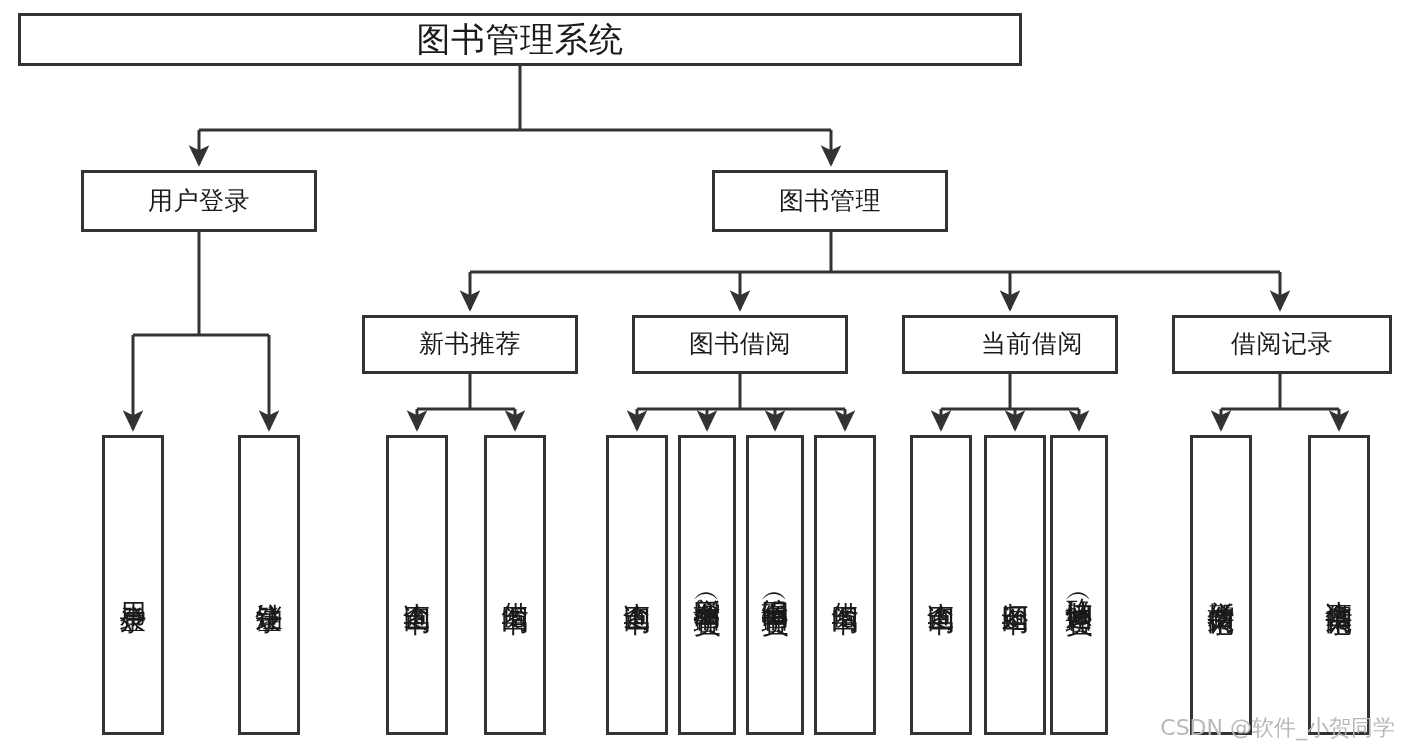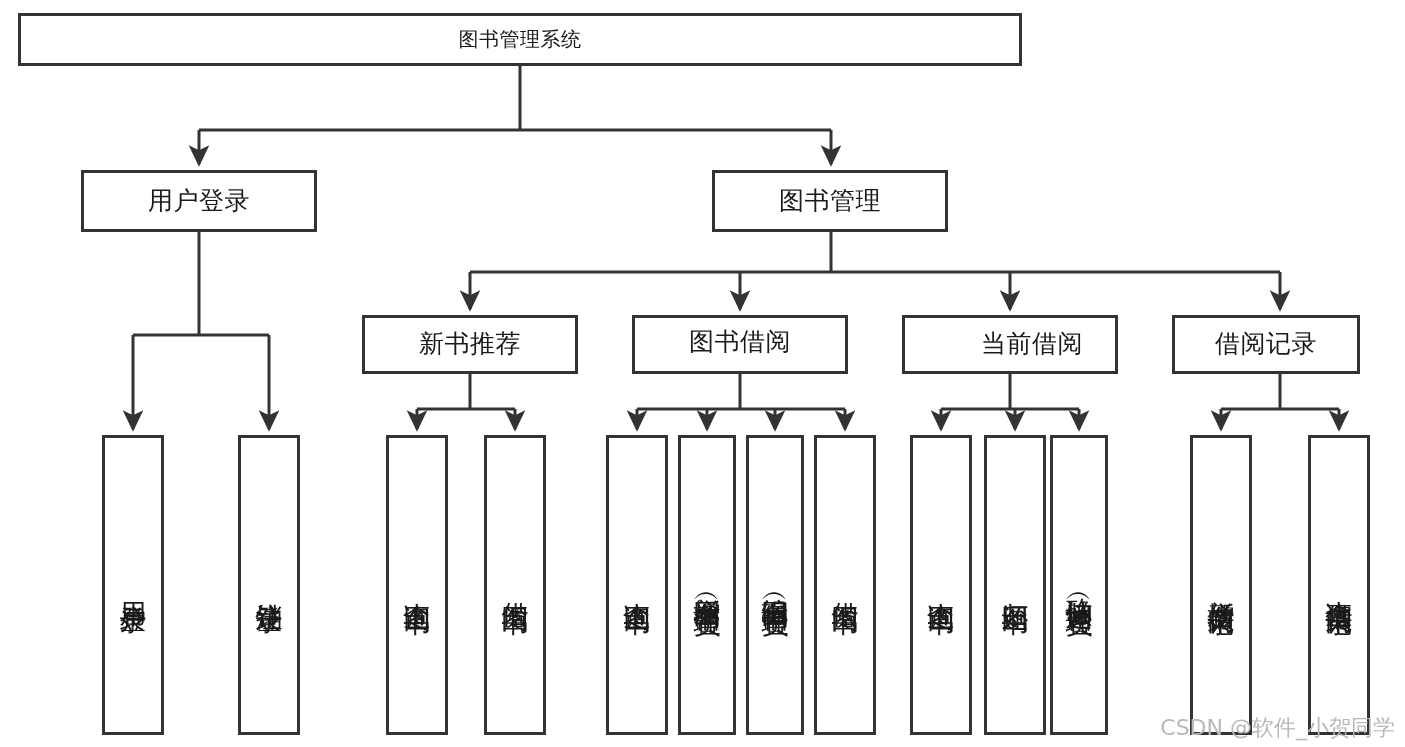--- a/index.html
+++ b/index.html
@@ -43,21 +43,21 @@
     color: #1a1a1a;
     letter-spacing: 0.5px;
     line-height: 1.05;
   }
   
   .node.horiz .label {
     writing-mode: horizontal-tb;
     font-size: 25px;
   }
   .node.root .label {
-    font-size: 20px;
+    font-size: 34px;
   }
   
   .node.vert {
     align-items: center;
     justify-content: center;
     padding: 4px 0;
   }
   .node.vert .label {
     writing-mode: vertical-rl;
     text-orientation: upright;
@@ -140,27 +140,27 @@
   <div class="node horiz" style="left: 81px; top: 170px; width: 236px; height: 62px;">
     <span class="label">用户登录</span>
   </div>
   <div class="node horiz" style="left: 712px; top: 170px; width: 236px; height: 62px;">
     <span class="label">图书管理</span>
   </div>
 
   <div class="node horiz" style="left: 362px; top: 315px; width: 216px; height: 59px;">
     <span class="label">新书推荐</span>
   </div>
-  <div class="node horiz" style="left: 632px; top: 315px; width: 216px; height: 59px; font-family: Liberation Mono, monospace;">
+  <div class="node horiz" style="left: 632px; top: 315px; width: 216px; height: 59px;">
     <span class="label">图书借阅</span>
   </div>
   <div class="node horiz" style="left: 902px; top: 315px; width: 216px; height: 59px; padding-left: 44px;">
     <span class="label">当前借阅</span>
   </div>
-  <div class="node horiz" style="left: 1172px; top: 315px; width: 188px; height: 59px; font-family: Liberation Serif, serif;">
+  <div class="node horiz" style="left: 1172px; top: 315px; width: 220px; height: 59px; font-family: Liberation Serif, serif;">
     <span class="label">借阅记录</span>
   </div>
 
   <div class="node vert" style="left: 102px; top: 435px; width: 62px; height: 300px;">
     <span class="label">用户登录</span>
   </div>
   <div class="node vert" style="left: 238px; top: 435px; width: 62px; height: 300px;">
     <span class="label">注销登录</span>
   </div>
   <div class="node vert" style="left: 386px; top: 435px; width: 62px; height: 300px;">

